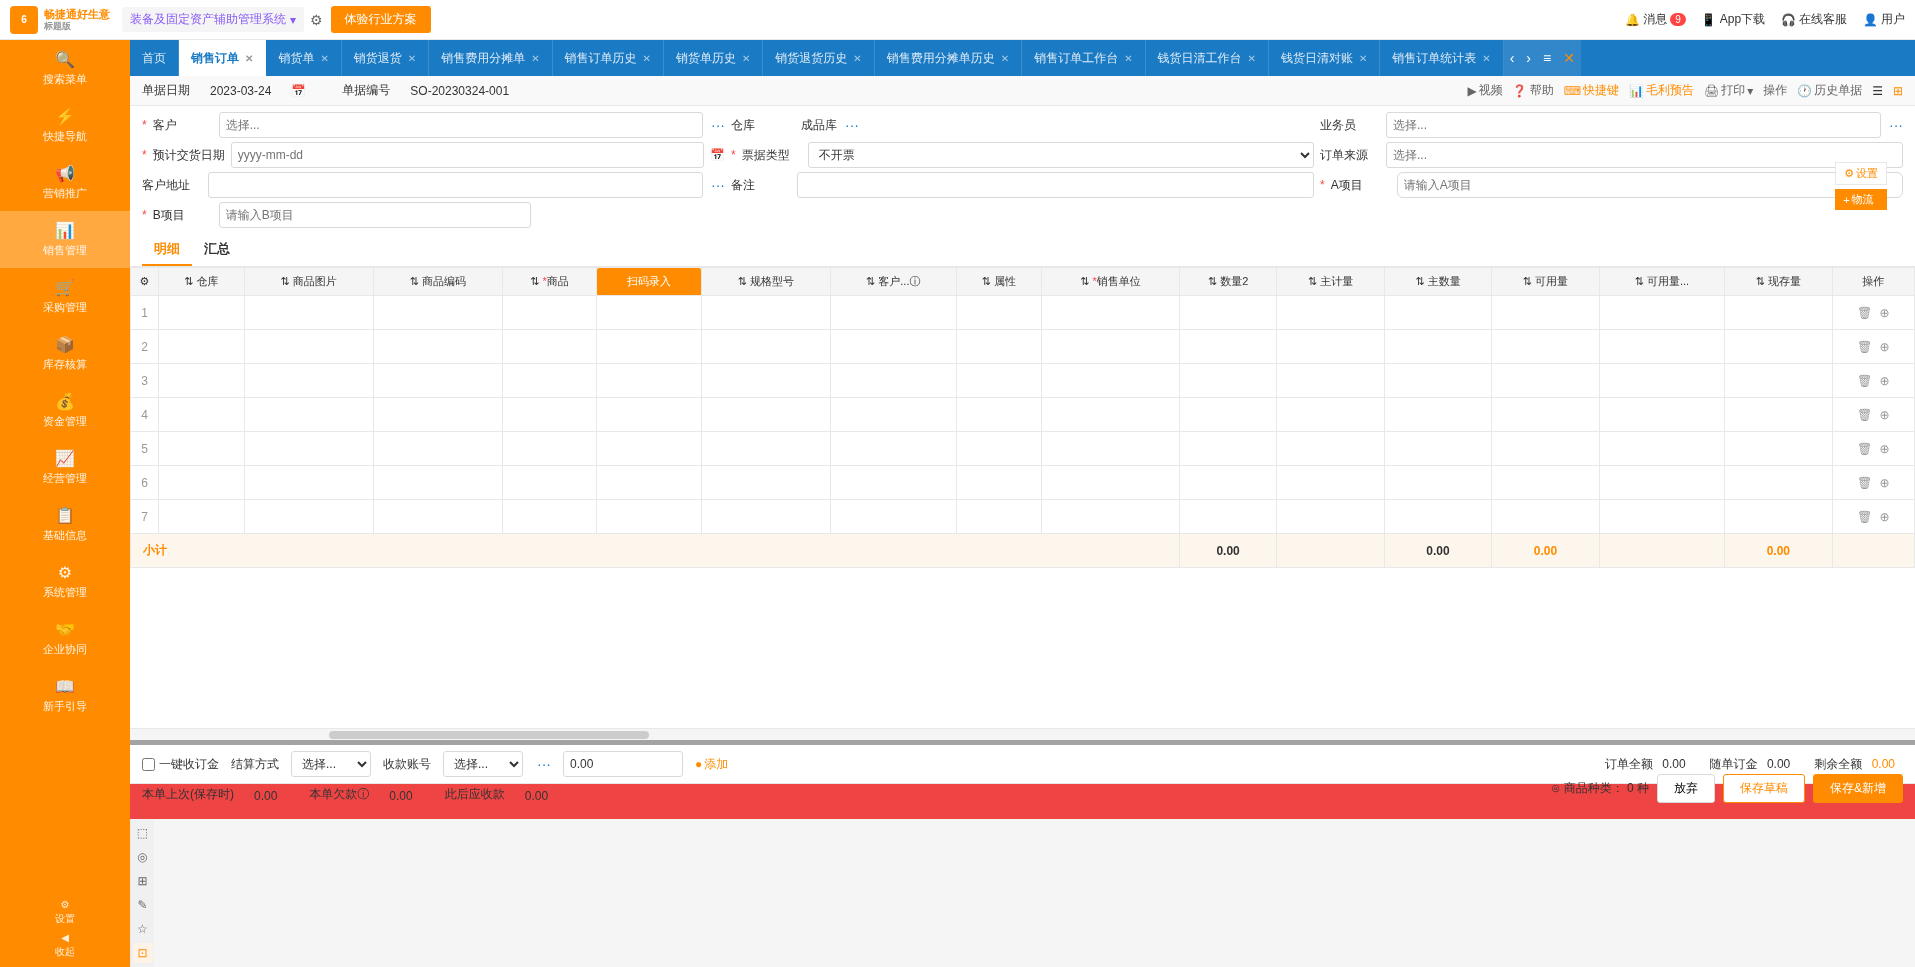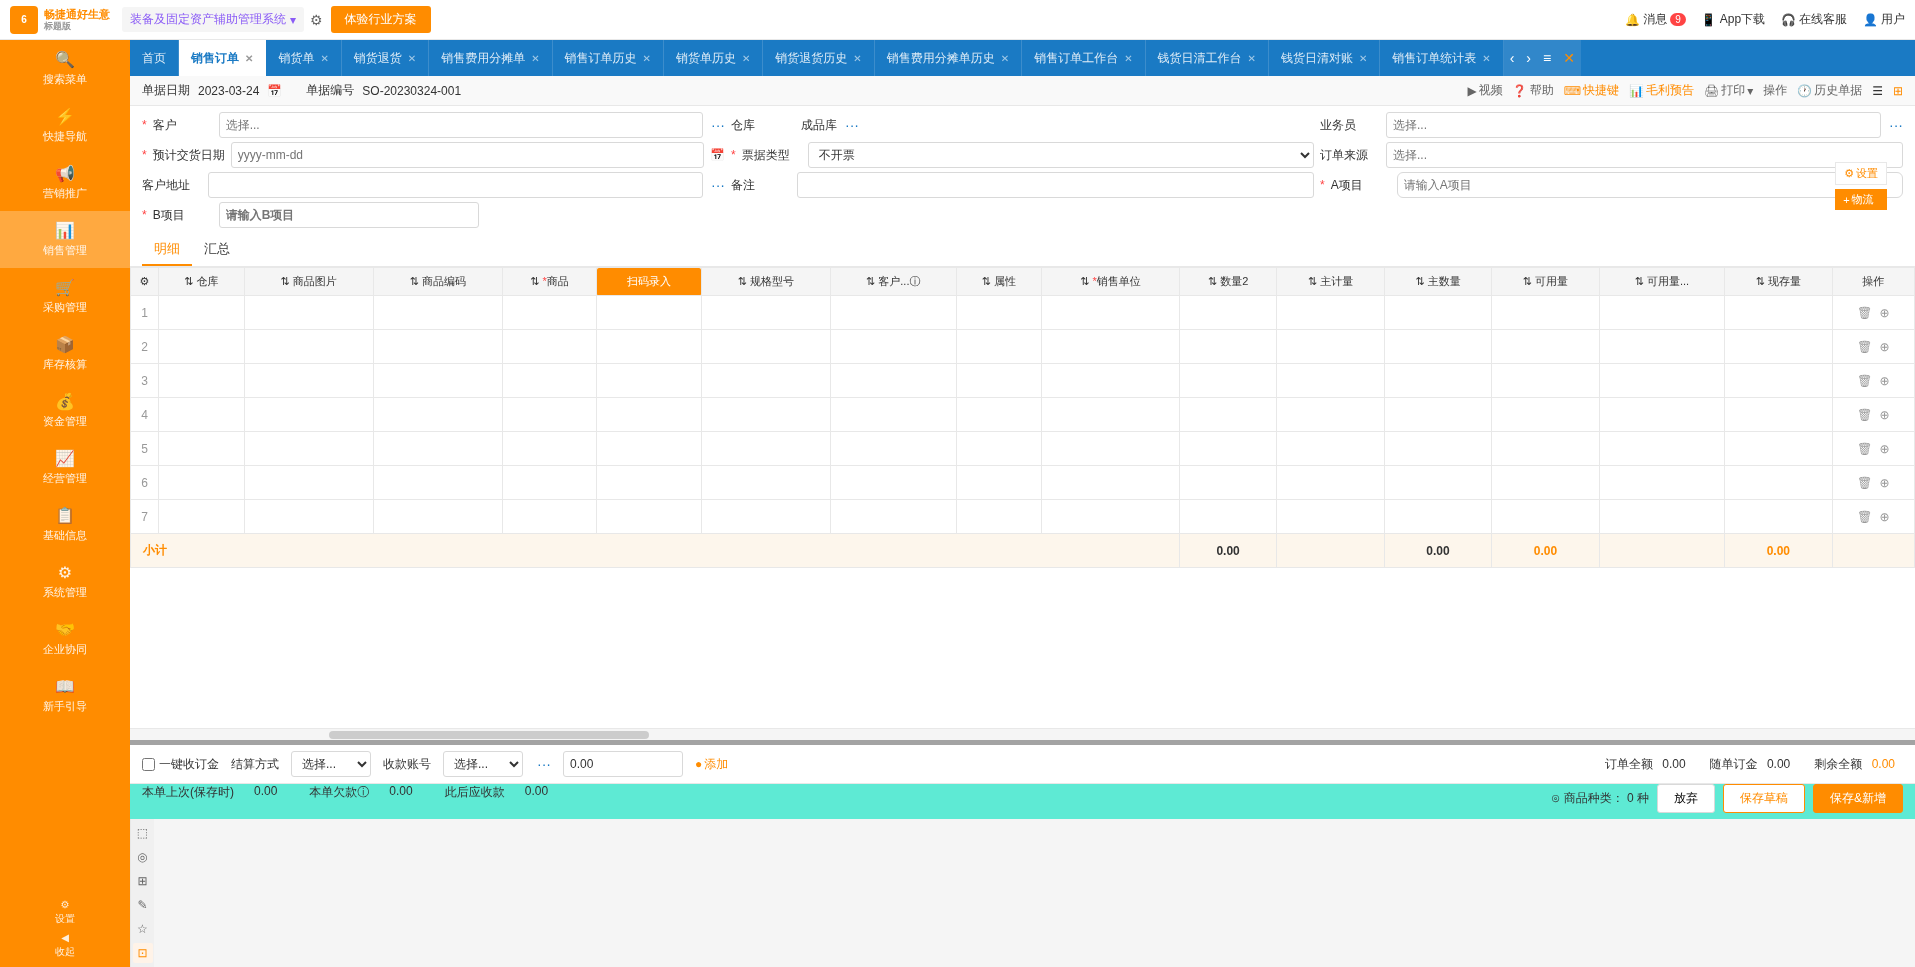--- a/index.html
+++ b/index.html
@@ -31,31 +31,31 @@
     .sidebar-bottom-item { display: flex; flex-direction: column; align-items: center; color: rgba(255,255,255,0.85); font-size: 10px; cursor: pointer; gap: 2px; }
 
     
     .tab-item { height: 36px; padding: 0 12px; display: flex; align-items: center; gap: 4px; cursor: pointer; color: rgba(255,255,255,0.85); font-size: 12px; white-space: nowrap; border-right: 1px solid rgba(255,255,255,0.15); flex-shrink: 0; }
     .tab-item.active { background: #fff; color: #1a7ac4; font-weight: bold; }
     .tab-item .tab-close { font-size: 10px; color: rgba(255,255,255,0.6); cursor: pointer; margin-left: 2px; }
     .tab-item.active .tab-close { color: #999; }
     .tab-nav-btn { color: white; background: rgba(255,255,255,0.1); border: none; cursor: pointer; padding: 0 6px; height: 36px; font-size: 14px; }
 
     
-    .form-header { padding: 6px 12px; background: #f9f9f9; border-bottom: 1px solid #e8e8e8; display: flex; align-items: center; gap: 8px; font-size: 12px; }
+    .form-header { padding: 6px 12px; background: #f9f9f9; border-bottom: 1px solid #e8e8e8; display: flex; align-items: center; gap: 20px; font-size: 12px; }
     .form-header-right { margin-left: auto; display: flex; align-items: center; gap: 10px; }
     .form-header-btn { color: #666; cursor: pointer; display: flex; align-items: center; gap: 2px; }
     .form-header-btn.orange { color: #ff8c00; }
     .form-input { border: 1px solid #d9d9d9; border-radius: 3px; padding: 3px 6px; font-size: 12px; color: #333; min-width: 120px; height: 26px; background: #fff; }
     .form-select { border: 1px solid #d9d9d9; border-radius: 3px; padding: 3px 6px; font-size: 12px; color: #333; height: 26px; background: #fff; }
     .dots-btn { color: #1a7ac4; cursor: pointer; font-size: 14px; margin-left: 2px; }
 
     
     .detail-tabs { display: flex; padding: 0 12px; border-bottom: 1px solid #e8e8e8; gap: 0; flex-shrink: 0; }
-    .detail-tab { padding: 6px 12px; cursor: pointer; font-size: 13px; border-bottom: 2px solid transparent; }
+    .detail-tab { padding: 6px 12px; cursor: pointer; font-size: 13px; border-bottom: 2px solid transparent; font-weight: bold; }
     .detail-tab.active { color: #ff8c00; border-bottom-color: #ff8c00; }
 
     
     .table-container { flex: 1; overflow: auto; position: relative; }
     table { width: 100%; border-collapse: collapse; font-size: 12px; }
     thead tr { background: #f5f5f5; }
     th { padding: 6px 4px; border: 1px solid #e8e8e8; text-align: center; font-weight: normal; color: #333; white-space: nowrap; font-size: 11px; }
     td { padding: 4px; border: 1px solid #e8e8e8; text-align: center; height: 34px; }
     tr.subtotal td { background: #fdf6ec; font-weight: bold; color: #ff8c00; }
     .th-required { color: #ff4444; }
@@ -63,21 +63,21 @@
     
     .scroll-track { height: 12px; background: #f5f5f5; border-top: 1px solid #e8e8e8; display: flex; align-items: center; padding: 0 4px; flex-shrink: 0; }
     .scroll-thumb { width: 320px; height: 8px; background: #ccc; border-radius: 4px; margin-left: 195px; }
 
     
     .payment-bar { padding: 6px 12px; border-top: 5px solid #a3a3a3; display: flex; align-items: center; gap: 12px; font-size: 12px; flex-shrink: 0; background: #fff; }
     .checkbox-label { display: flex; align-items: center; gap: 4px; cursor: pointer; }
     .add-btn { color: #ff8c00; cursor: pointer; display: flex; align-items: center; gap: 2px; }
 
     
-    .footer { height: 36px; background: #5eead4; border-top: 1px solid #e8e8e8; display: flex; align-items: flex-start; padding: 0 12px; gap: 20px; font-size: 12px; flex-shrink: 0; }
+    .footer { height: 36px; background: #ef4444; border-top: 1px solid #e8e8e8; display: flex; align-items: flex-end; padding: 16px 12px; gap: 20px; font-size: 12px; flex-shrink: 0; }
     .footer-right { margin-left: auto; display: flex; align-items: center; gap: 8px; }
     .footer-btn { padding: 5px 16px; border-radius: 3px; cursor: pointer; font-size: 12px; border: 1px solid #d9d9d9; background: #fff; }
     .footer-btn.primary { background: #ff8c00; color: white; border-color: #ff8c00; }
     .footer-btn.secondary { background: #fff; color: #ff8c00; border-color: #ff8c00; }
 
     
     .right-tools { width: 24px; background: #f0f0f0; border-left: 1px solid #e8e8e8; display: flex; flex-direction: column; align-items: center; padding: 4px 0; gap: 4px; flex-shrink: 0; }
     .right-tool-btn { width: 20px; height: 20px; display: flex; align-items: center; justify-content: center; cursor: pointer; color: #666; font-size: 12px; border-radius: 2px; }
     .field-group { display: flex; align-items: center; gap: 6px; }
     .field-label { color: #333; white-space: nowrap; font-size: 12px; min-width: 60px; }
@@ -356,21 +356,21 @@
             <span style="color:#ff4444;font-size:12px">*</span>
             <span class="field-label">A项目</span>
             <input type="text" class="field-input" placeholder="请输入A项目" style="flex: 1 1 0%; border-radius: 6px;">
           </div>
         </div>
 
         <div style="padding: 4px 12px 6px; display:flex; gap:6px;">
           <div class="field-group" style="max-width:400px;">
             <span style="color:#ff4444;font-size:12px">*</span>
             <span class="field-label">B项目</span>
-            <input type="text" class="field-input" placeholder="请输入B项目" style="width: 260px; font-weight: bold;">
+            <input type="text" class="field-input" placeholder="请输入B项目" style="width: 312px;">
           </div>
         </div>
 
         <div class="detail-tabs">
           <div class="detail-tab active">
             <span>明细</span>
           </div>
           <div class="detail-tab">
             <span>汇总</span>
           </div>

